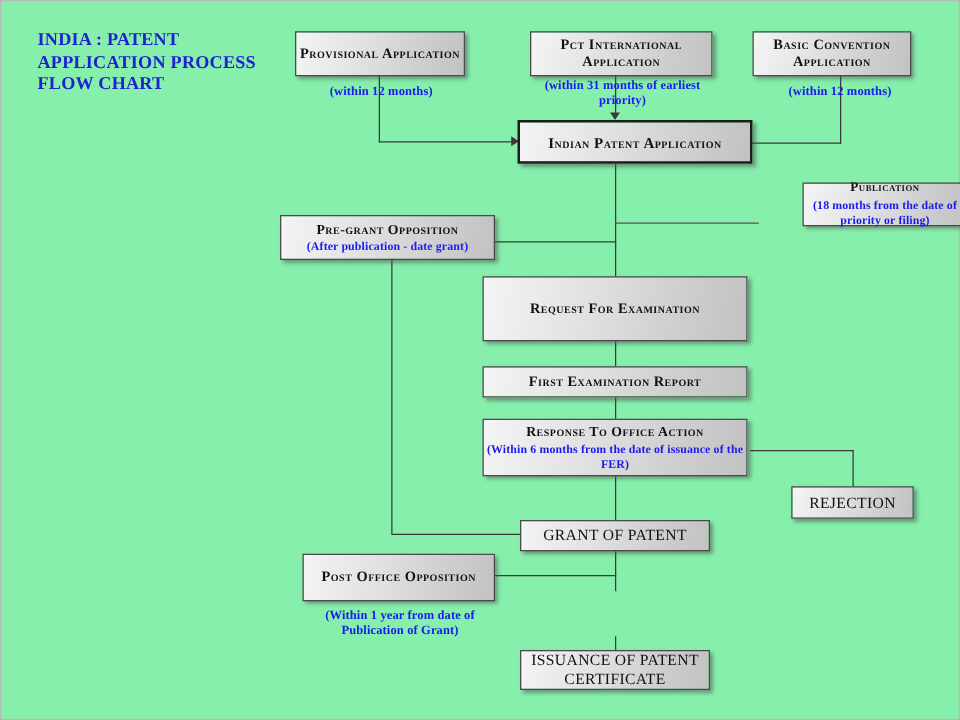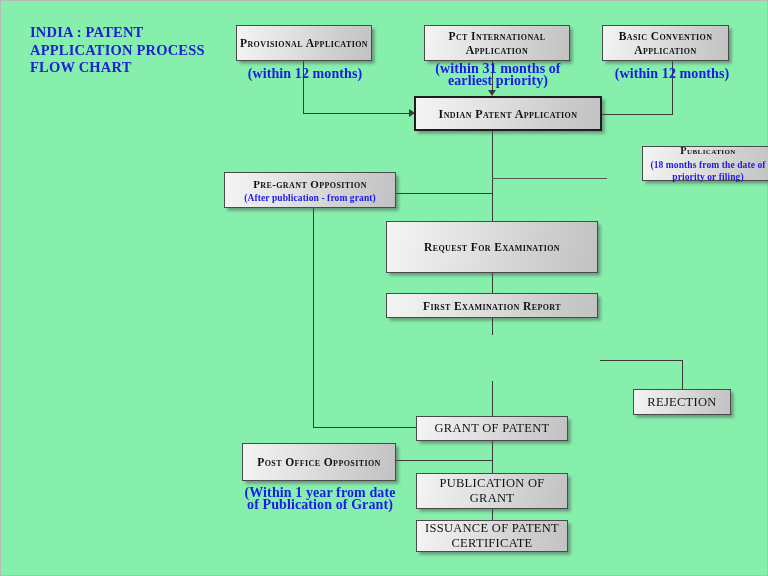--- a/index.html
+++ b/index.html
@@ -46,21 +46,21 @@
   }
   .note{
     display:block;color:#1a1aee;font-weight:bold;
     font-size:9.5px;line-height:12px;letter-spacing:.1px;margin-top:1px;
   }
   .thickbox{border:2px solid #1d1d1d;}
 
   
   .ann{
     position:absolute;color:#1a1aee;font-weight:bold;
-    font-size:14px;line-height:12px;text-align:center;letter-spacing:.1px;
+    font-size:10px;line-height:12px;text-align:center;letter-spacing:.1px;
   }
 
   
   .ln{position:absolute;background:#555;}
   .lnh{height:1px;}
   .lnv{width:1px;}
   .ln-dark{background:#3a3a3a;}
   .arrow{position:absolute;width:0;height:0;}
   .ar-down{border-left:4px solid transparent;border-right:4px solid transparent;border-top:6px solid #3a3a3a;}
   .ar-right{border-top:4px solid transparent;border-bottom:4px solid transparent;border-left:6px solid #3a3a3a;}
@@ -133,46 +133,47 @@
     <span class="lbl sc" style="font-size:12px;">Indian Patent Application</span>
   </div>
 
   <div class="box" style="left:642px;top:146px;width:132px;height:35px;flex-direction:column;text-align:center;">
     <span class="lbl sc" style="font-size:10.5px;">Publication</span>
     <span class="lbl note">(18 months from the date of  priority or filing)</span>
   </div>
 
   <div class="box" style="left:224px;top:172px;width:172px;height:36px;flex-direction:column;">
     <span class="lbl sc" style="font-size:11px;">Pre-grant  Opposition</span>
-    <span class="lbl note">(After publication - from grant)</span>
+    <span class="lbl note">(After publication - date grant)</span>
   </div>
 
   <div class="box" style="left:386px;top:221px;width:212px;height:52px;flex-direction:column;justify-content:center;">
     <span class="lbl sc">Request For Examination</span>
   </div>
 
   <div class="box" style="left:386px;top:293px;width:212px;height:25px;">
     <span class="lbl sc">First Examination Report</span>
   </div>
 
+  <div class="box" style="left:386px;top:335px;width:212px;height:46px;flex-direction:column;">
+    <span class="lbl sc" style="font-size:11px;">Response To Office Action</span>
+    <span class="lbl note">(Within 6 months from the date of issuance of the FER)</span>
+  </div>
 
   <div class="box" style="left:633px;top:389px;width:98px;height:26px;">
     <span class="lbl plain">REJECTION</span>
   </div>
 
   <div class="box" style="left:416px;top:416px;width:152px;height:25px;">
     <span class="lbl plain">GRANT OF PATENT</span>
   </div>
 
   <div class="box" style="left:242px;top:443px;width:154px;height:38px;">
     <span class="lbl sc">Post Office Opposition</span>
   </div>
   <div class="ann" style="left:244px;top:487px;width:152px;">(Within 1 year from date of Publication of Grant)</div>
 
-  <div class="box" style="left:416px;top:473px;width:152px;height:36px;">
-    <span class="lbl plain">PUBLICATION OF GRANT</span>
-  </div>
 
   <div class="box" style="left:416px;top:520px;width:152px;height:32px;">
     <span class="lbl plain">ISSUANCE OF PATENT CERTIFICATE</span>
   </div>
 
 </div>
 
 </body></html>

